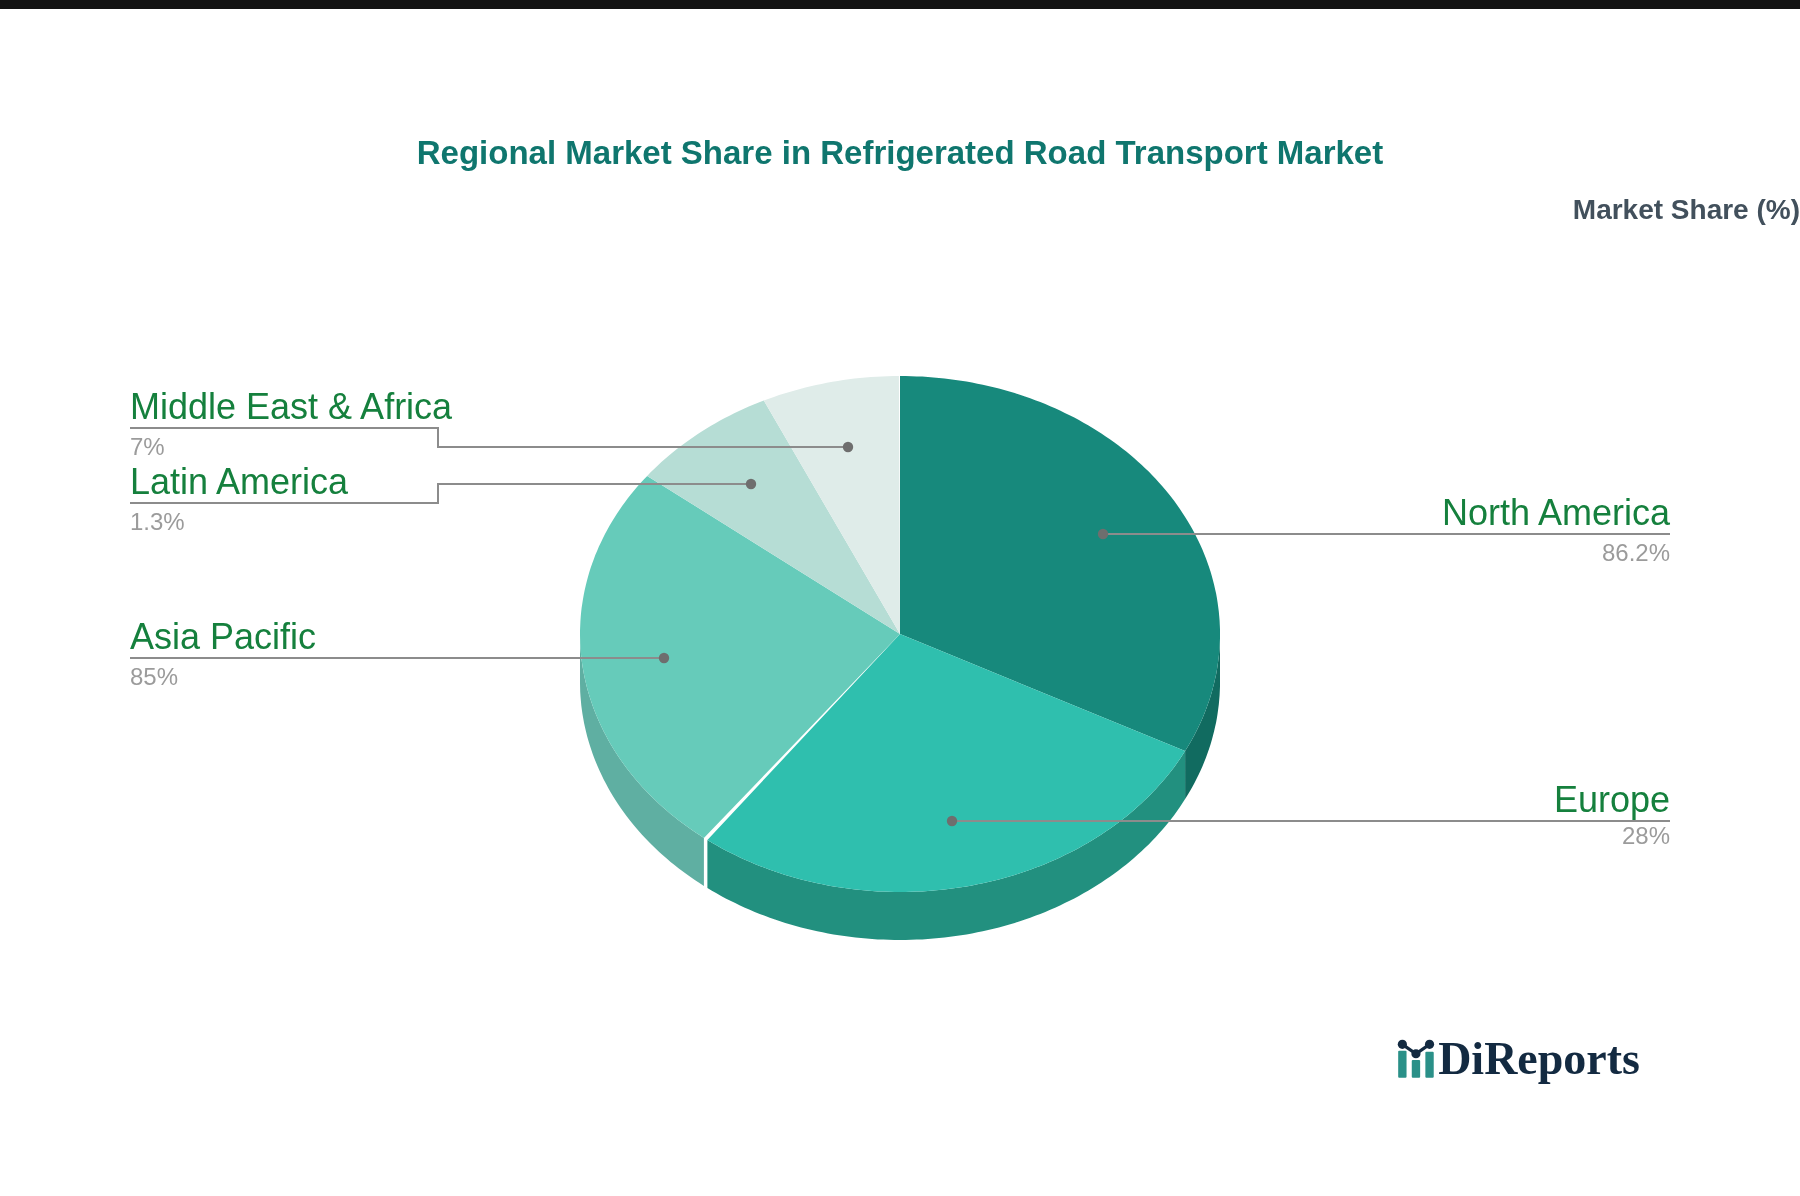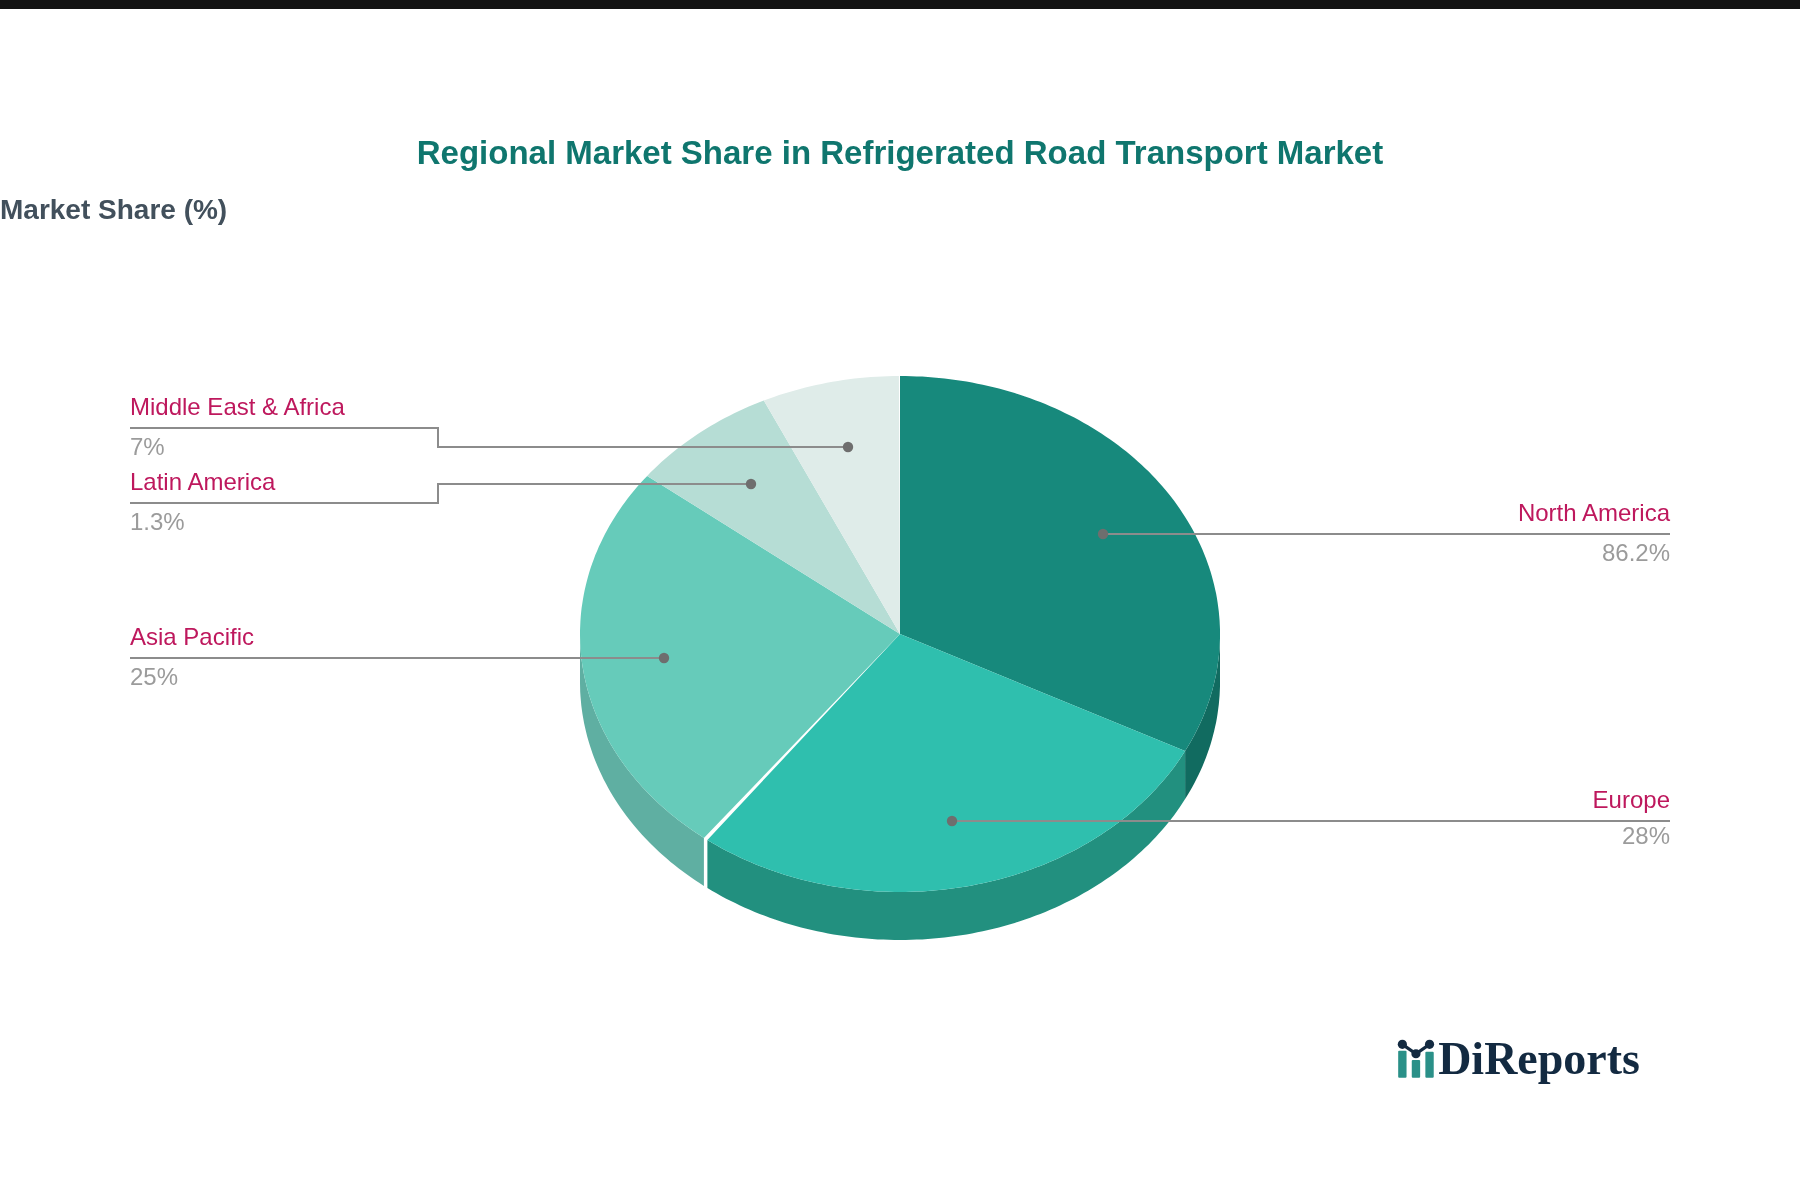--- a/index.html
+++ b/index.html
@@ -15,27 +15,27 @@
     background: #131313;
   }
   .chart-title {
     position: absolute; left: 0; right: 0; top: 134px;
     text-align: center;
     font-size: 33px; font-weight: 700; color: #0f766e;
     letter-spacing: 0px;
   }
   .chart-subtitle {
     position: absolute; left: 0; right: 0; top: 194px;
-    text-align: left;
+    text-align: right;
     font-size: 28px; font-weight: 700; color: #42505c;
   }
   #pie-svg { position: absolute; left: 0; top: 0; }
   .slice-block { position: absolute; }
   .slice-block .slice-label {
-    font-size: 24px; color: #be185d; white-space: nowrap;
+    font-size: 36px; color: #15803d; white-space: nowrap;
   }
   .slice-block .slice-value {
     font-size: 24px; color: #9b9b9b; white-space: nowrap;
   }
   .slice-block.left  { text-align: left; }
   .slice-block.right { text-align: right; }
   .logo {
     position: absolute; right: 160px; top: 1036px;
     display: flex; align-items: center; 
   }
@@ -77,21 +77,21 @@
 <div class="slice-block right" style="top: 498px; right: 130px;">
   <div class="slice-label" style="margin-bottom: 0px; line-height: 30px;">North America</div>
   <div class="slice-value" style="margin-top: 13px; line-height: 24px;">86.2%</div>
 </div>
 <div class="slice-block right" style="top: 785px; right: 130px;">
   <div class="slice-label" style="margin-bottom: 0px; line-height: 30px;">Europe</div>
   <div class="slice-value" style="margin-top: 9px; line-height: 24px;">28%</div>
 </div>
 <div class="slice-block left" style="top: 622px; left: 130px;">
   <div class="slice-label" style="margin-bottom: 0px; line-height: 30px;">Asia Pacific</div>
-  <div class="slice-value" style="margin-top: 13px; line-height: 24px;">25%</div>
+  <div class="slice-value" style="margin-top: 13px; line-height: 24px;">85%</div>
 </div>
 <div class="slice-block left" style="top: 467px; left: 130px;">
   <div class="slice-label" style="margin-bottom: 8px; line-height: 30px;">Latin America</div>
   <div class="slice-value" style="margin-top: 13px; line-height: 24px;">1.3%</div>
 </div>
 <div class="slice-block left" style="top: 392px; left: 130px;">
   <div class="slice-label" style="margin-bottom: 0px; line-height: 30px;">Middle East &amp; Africa</div>
   <div class="slice-value" style="margin-top: 13px; line-height: 24px;">7%</div>
 </div>
 

